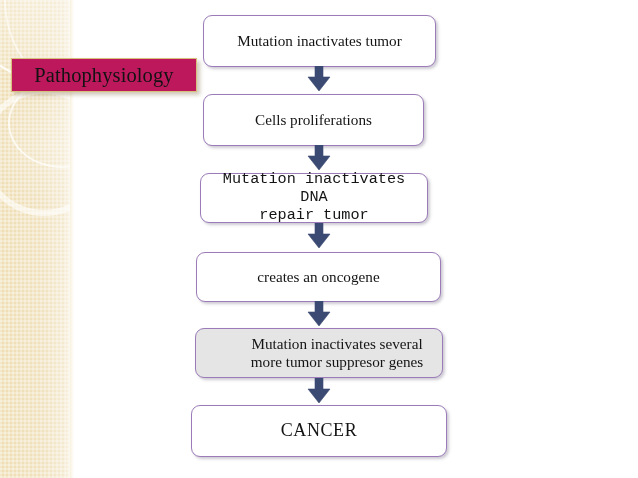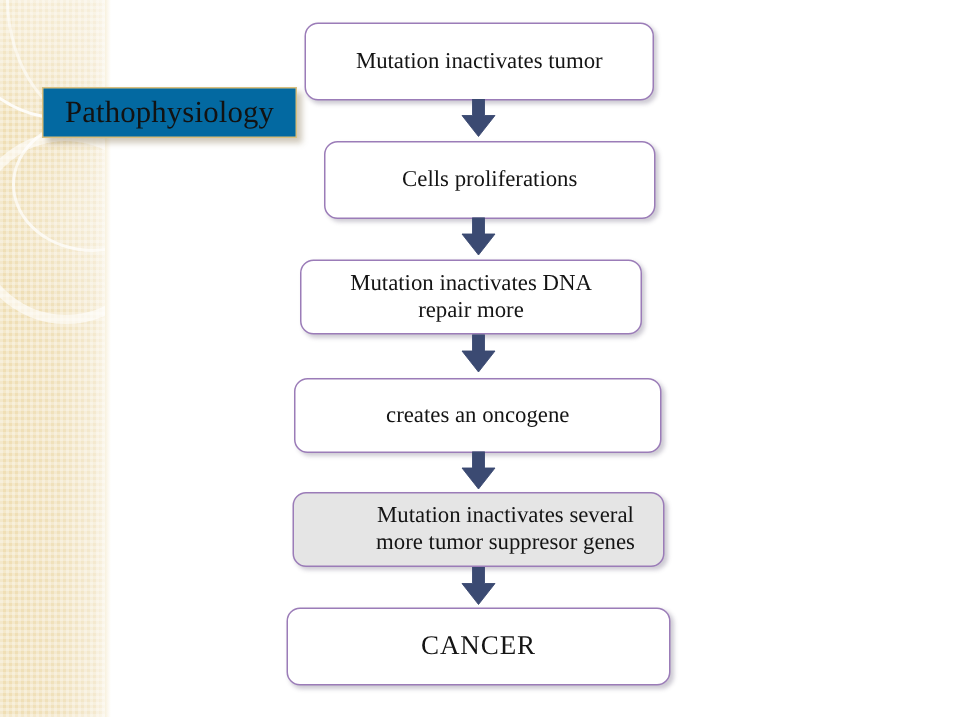--- a/index.html
+++ b/index.html
@@ -68,25 +68,25 @@
   .ring-d {
     left: 8px; top: 78px;
     width: 104px; height: 86px;
     border-width: 2px;
     border-color: rgba(255,255,255,0.70);
   }
 
   
   .title-plaque {
     position: absolute;
-    left: 28px;
+    left: 11px;
     top: 58px;
-    width: 170px;
+    width: 186px;
     height: 34px;
-    background: #0369a1;
+    background: #be185d;
     border: 1px solid #d9bf7e;
     box-sizing: border-box;
     box-shadow: 3px 3px 4px rgba(120,100,60,0.35);
     display: flex;
     align-items: center;
     justify-content: center;
   }
   .title-text {
     font-family: "Liberation Serif", "DejaVu Serif", serif;
     font-size: 20.5px;
@@ -149,29 +149,29 @@
   <div class="title-plaque">
     <div class="title-text">Pathophysiology</div>
   </div>
 
   <div class="flow" id="flow-layer">
       <div class="node" style="left: 203px; top: 15px; width: 233px; height: 52px; border-color: rgb(155, 124, 184); background: rgb(255, 255, 255);">
         <div>
           <span>Mutation inactivates tumor</span>
         </div>
       </div>
-      <div class="node" style="left: 216px; top: 94px; width: 221px; height: 52px; border-color: rgb(155, 124, 184); background: rgb(255, 255, 255);">
+      <div class="node" style="left: 203px; top: 94px; width: 221px; height: 52px; border-color: rgb(155, 124, 184); background: rgb(255, 255, 255);">
         <div>
           <span>Cells proliferations</span>
         </div>
       </div>
-      <div class="node" style="left: 200px; top: 173px; width: 228px; height: 50px; border-color: rgb(155, 124, 184); background: rgb(255, 255, 255);">
+      <div class="node" style="left: 200px; top: 173px; width: 228px; height: 50px; border-color: rgb(155, 124, 184); background: rgb(255, 255, 255); font-family: Liberation Mono, monospace;">
         <div>
           <span>Mutation inactivates DNA</span>
-          <span>repair more</span>
+          <span>repair tumor</span>
         </div>
       </div>
       <div class="node" style="left: 196px; top: 252px; width: 245px; height: 50px; border-color: rgb(155, 124, 184); background: rgb(255, 255, 255);">
         <div>
           <span>creates an oncogene</span>
         </div>
       </div>
       <div class="node" style="left: 195px; top: 328px; width: 248px; height: 50px; border-color: rgb(155, 124, 184); background: #e5e5e5; padding-left: 44px;">
         <div>
           <span>Mutation inactivates several</span>

